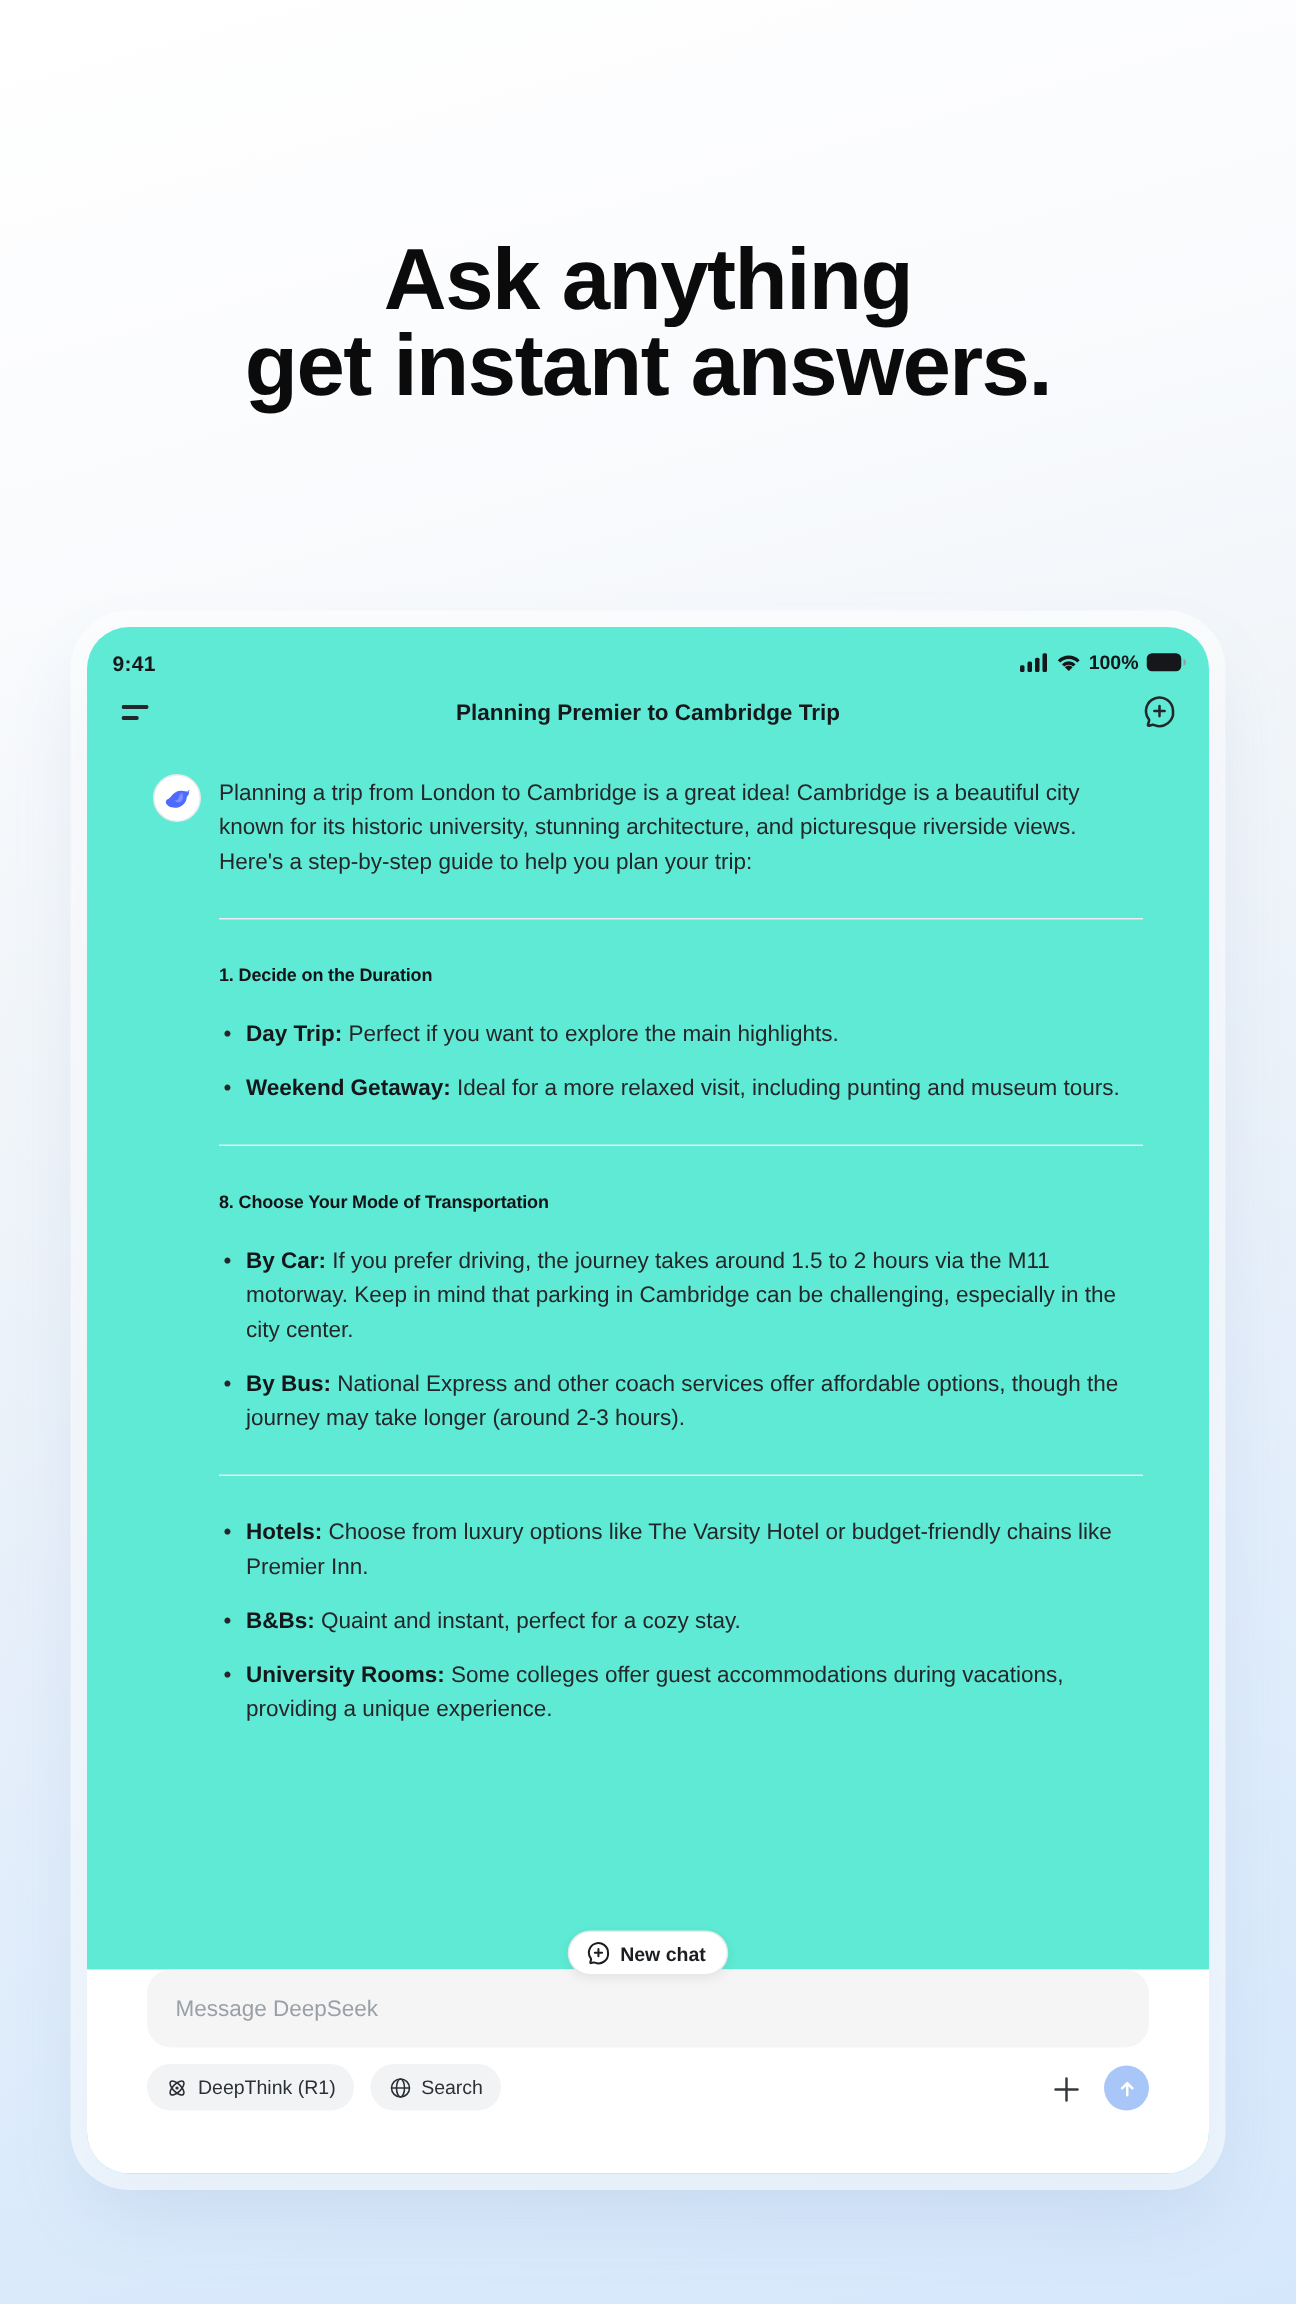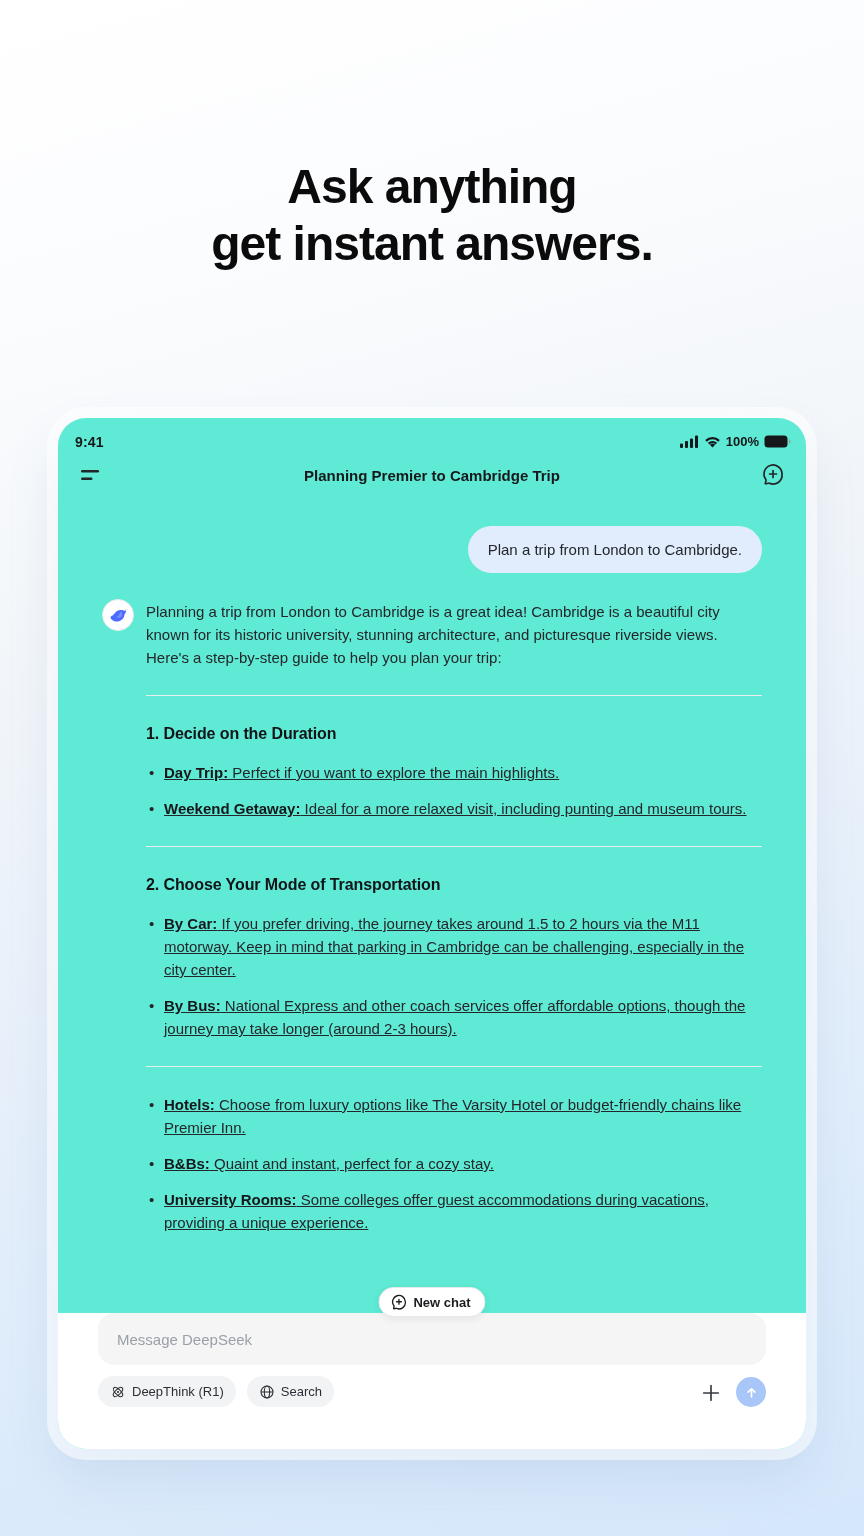--- a/index.html
+++ b/index.html
@@ -4,21 +4,21 @@
 <style>
   * { margin:0; padding:0; box-sizing:border-box; }
   html,body { width:864px; height:1536px; }
   body {
     font-family:"Liberation Sans", sans-serif;
     background:linear-gradient(165deg,#ffffff 0%,#fbfcfe 18%,#f1f5f9 40%,#e6effa 62%,#dcebfb 82%,#d5e7fb 100%);
     position:relative; overflow:hidden;
   }
   
   .hero { position:absolute; top:158px; left:0; width:864px; text-align:center;
-          font-weight:bold; font-size:48px; line-height:57px; color:#0b0b0c; letter-spacing:-1px; }
+          font-weight:bold; font-size:58px; line-height:57px; color:#0b0b0c; letter-spacing:-1px; }
   
   .device { position:absolute; left:58px; top:418px; width:748px; height:1031px;
             background:#5eead4; border-radius:28px;
             box-shadow:0 0 0 11px rgba(255,255,255,.55), 0 24px 50px rgba(110,145,190,.18);
             display:flex; flex-direction:column; overflow:hidden; }
   
   .statusbar { display:flex; align-items:center; justify-content:space-between;
                padding:13px 15px 0 17px; height:34px; flex:0 0 auto; }
   .sb-time { font-size:14px; font-weight:700; color:#15171a; letter-spacing:.2px; }
   .sb-right { display:flex; align-items:center; gap:5px; }
@@ -35,22 +35,22 @@
   .chat { flex:1 1 auto; overflow:hidden; padding:16px 44px 0 44px; position:relative; }
   .user-row { display:flex; justify-content:flex-end; margin:12px 0 24px; }
   .user-bubble { background:#e1edfc; color:#23272d; font-size:15px; line-height:21px;
                  padding:13px 20px; border-radius:24px; max-width:560px; }
   .assistant { display:flex; gap:12px; }
   .avatar { width:32px; height:32px; border-radius:50%; background:#fff; border:1px solid #e8e9ec;
             display:flex; align-items:center; justify-content:center; flex:0 0 auto; margin-top:2px; }
   .msg { flex:1; font-size:15px; line-height:23px; color:#24262a; }
   .msg .intro { margin-top:3px; }
   .divider { border:0; border-top:1px solid #ececee; margin:26px 0; }
-  .sec-h { font-size:16px; font-weight:700; color:#121418; letter-spacing:-.1px; }
-  .msg ul { list-style:none; margin:16px 0 0 1px;text-decoration:underline; }
+  .sec-h { font-size:12px; font-weight:700; color:#121418; letter-spacing:-.1px; }
+  .msg ul { list-style:none; margin:16px 0 0 1px; }
   .msg li { position:relative; padding-left:17px; margin-bottom:13px; }
   .msg li::before { content:"•"; position:absolute; left:2px; top:0; color:#24262a; }
   .msg .bold { font-weight:700; color:#15171a; }
   
   .newchat { position:absolute; left:50%; transform:translateX(-50%); bottom:132px;
              height:30px; display:flex; align-items:center; gap:6px; padding:0 14px 0 11px;
              background:#ffffff; border:1px solid #e7e8ea; border-radius:999px;
              box-shadow:0 2px 8px rgba(0,0,0,.07); cursor:pointer; font-size:13px; font-weight:700;
              color:#1b1d20; z-index:5; }
   
@@ -114,43 +114,40 @@
       <button class="icon-btn right">
         <svg width="24" height="24" viewBox="0 0 24 24" fill="none" stroke="#23262b" stroke-width="1.7" stroke-linecap="round" stroke-linejoin="round">
           <path d="M21 11a9 9 0 1 0-16.2 5.4c.3.4.4.9.2 1.4L4.3 20c-.2.5.2.9.7.8l2.4-.6c.4-.1.9 0 1.3.2A9 9 0 0 0 21 11z"></path>
           <path d="M12 7.6v6.8M8.6 11h6.8"></path>
         </svg>
       </button>
     </div>
 
     <div class="chat">
 
-      <div class="user-row">
-        <div class="user-bubble">Plan a trip from London to Cambridge.</div>
-      </div>
 
       <div class="assistant">
         <div class="avatar">
           <svg width="21" height="21" viewBox="0 0 32 32">
             <path fill="#4D6BFE" d="M29.6 7.2c-.4-.3-.9-.2-1.4.2-.8.6-1.7 1-2.7 1.2-.6.1-1.2 0-1.8-.2-1.6-.5-3.2-.7-4.9-.6-3 .2-5.6 1.5-7.7 3.7-1.1 1.2-2 2.5-3.1 3.6-.6.6-1.3 1.1-2.1 1.4-1 .3-1.6 1-1.9 2-.3 1.1 0 2.1.7 3 1.3 1.6 3 2.7 5 3.2 2.7.7 5.4.6 8-.4 2.8-1.1 4.9-3 6.3-5.6.6-1.2 1-2.4 1.1-3.7.1-.6.3-1.2.8-1.7.6-.6 1-1.3 1.3-2.1.4-1.3.3-2.7-.6-4z"></path>
             <path fill="#ffffff" d="M20.5 9.6c-1.9 1.5-3.1 3.4-3.6 5.7-.2 1-.8 1.6-1.7 2-.8.4-1.6.4-2.4 0 .9 1.7 2.4 2.5 4.3 2.3 1.9-.2 3.3-1.3 3.9-3.1.5-1.5.4-3-.1-4.5-.2-.8-.3-1.6-.4-2.4z" opacity=".25"></path>
           </svg>
         </div>
         <div class="msg">
           <p class="intro">Planning a trip from London to Cambridge is a great idea! Cambridge is a beautiful city known for its historic university, stunning architecture, and picturesque riverside views. Here's a step-by-step guide to help you plan your trip:</p>
 
           <hr class="divider">
           <h3 class="sec-h">1. Decide on the Duration</h3>
           <ul>
             <li><span class="bold">Day Trip:</span><span> Perfect if you want to explore the main highlights.</span></li>
             <li><span class="bold">Weekend Getaway:</span><span> Ideal for a more relaxed visit, including punting and museum tours.</span></li>
           </ul>
 
           <hr class="divider">
-          <h3 class="sec-h">2. Choose Your Mode of Transportation</h3>
+          <h3 class="sec-h">8. Choose Your Mode of Transportation</h3>
           <ul>
             <li><span class="bold">By Car:</span><span> If you prefer driving, the journey takes around 1.5 to 2 hours via the M11 motorway. Keep in mind that parking in Cambridge can be challenging, especially in the city center.</span></li>
             <li><span class="bold">By Bus:</span><span> National Express and other coach services offer affordable options, though the journey may take longer (around 2-3 hours).</span></li>
           </ul>
 
           <hr class="divider">
           <ul>
             <li><span class="bold">Hotels:</span><span> Choose from luxury options like The Varsity Hotel or budget-friendly chains like Premier Inn.</span></li>
             <li><span class="bold">B&amp;Bs:</span><span> Quaint and instant, perfect for a cozy stay.</span></li>
             <li><span class="bold">University Rooms:</span><span> Some colleges offer guest accommodations during vacations, providing a unique experience.</span></li>

